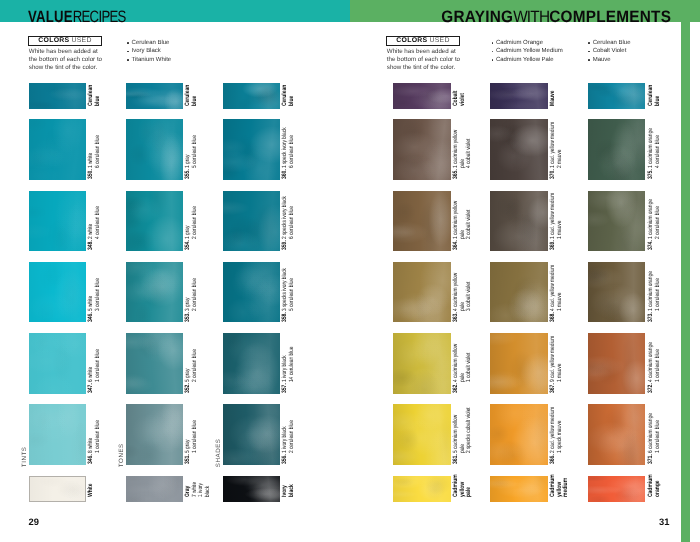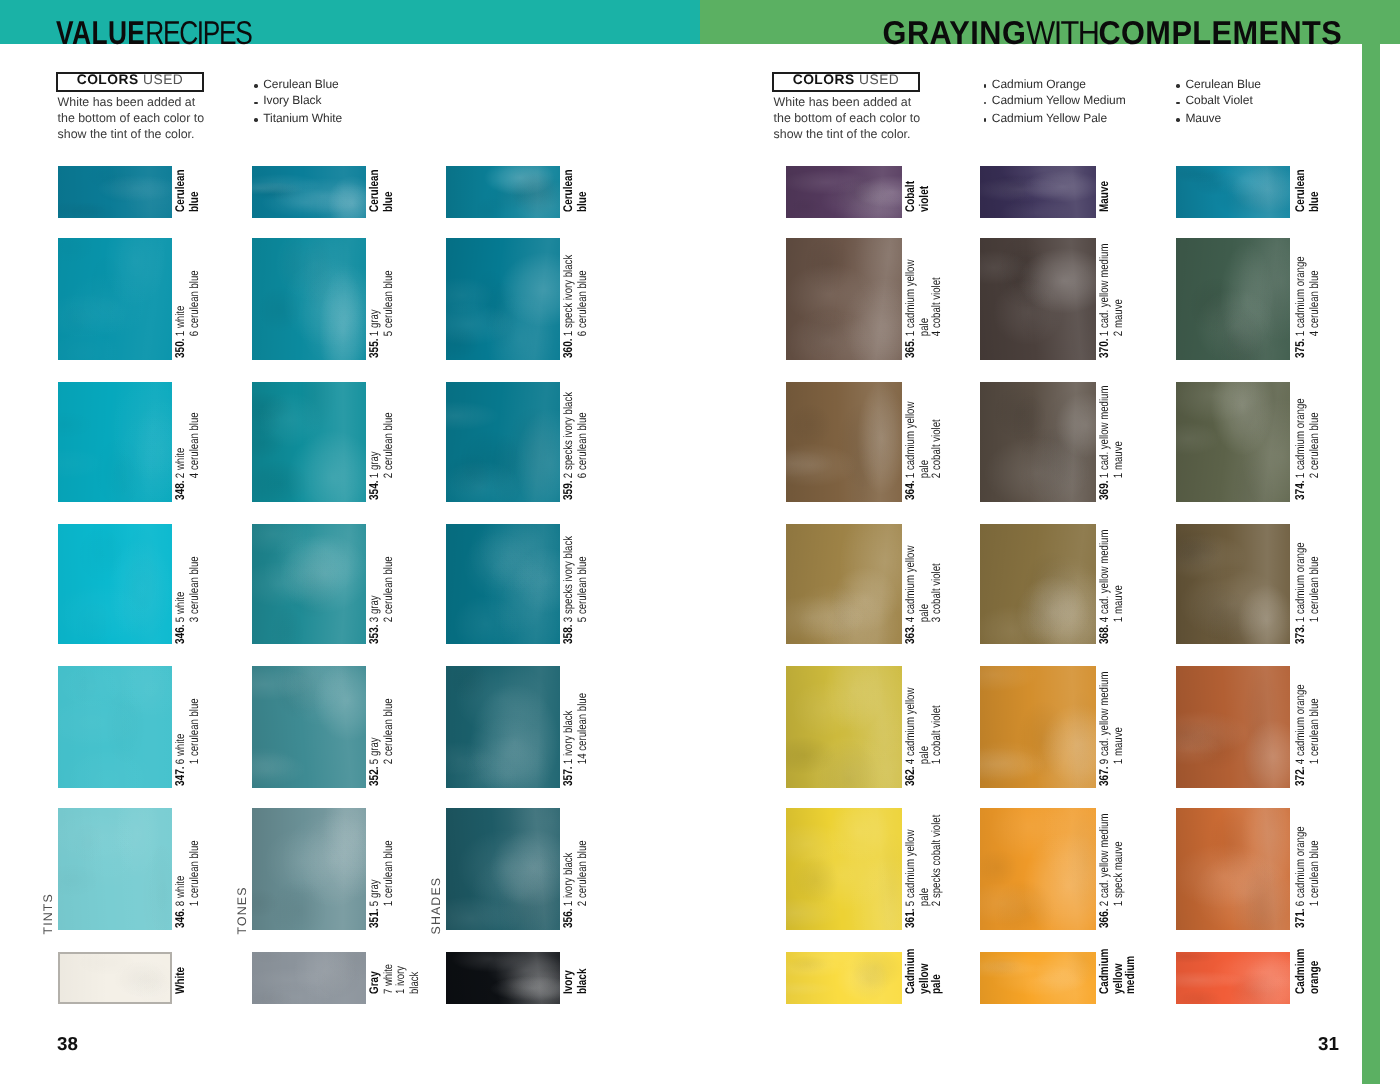--- a/index.html
+++ b/index.html
@@ -89,21 +89,21 @@
       <div>Cadmium Orange</div>
       <div>Cadmium Yellow Medium</div>
       <div>Cadmium Yellow Pale</div>
     </div>
   <div class="cu-list" id="r-list-1" style="left:588.4px;top:38.5px;">
       <div>Cerulean Blue</div>
       <div>Cobalt Violet</div>
       <div>Mauve</div>
     </div>
 
-  <div class="pagenum" style="left:28.5px;top:516px;">38</div>
+  <div class="pagenum" style="left:28.5px;top:516px;">29</div>
   <div class="pagenum" style="left:659px;top:516px;">31</div>
 
   <div id="dyn">
       <div class="sw" style="left: 28.5px; top: 83.3px; width: 57px; height: 25.6px;">
         <div class="fill" style="background:#0a7b96"></div>
         <div class="tex2" style="background-image:linear-gradient(89deg, rgba(0,0,0,0.058) 0%, rgba(0,0,0,0) 44%, rgba(255,255,255,0.062) 80%, rgba(255,255,255,0.022) 100%),radial-gradient(ellipse 45.5% 33.4% at 69.3% 43.2%, rgba(255,255,255,0.079) 0%, rgba(255,255,255,0.044) 42%, rgba(255,255,255,0) 78%),radial-gradient(ellipse 37.5% 21.3% at 15.4% 83.9%, rgba(0,0,0,0.032) 0%, rgba(0,0,0,0.014) 45%, rgba(0,0,0,0) 74%),radial-gradient(ellipse 20.6% 34.8% at 39.0% 19.5%, rgba(0,0,0,0.018) 0%, rgba(0,0,0,0.008) 45%, rgba(0,0,0,0) 74%),radial-gradient(ellipse 31.5% 43.8% at 54.9% 42.2%, rgba(0,0,0,0.027) 0%, rgba(0,0,0,0.012) 45%, rgba(0,0,0,0) 74%),radial-gradient(ellipse 44.1% 63.4% at 89.5% 62.7%, rgba(255,255,255,0.037) 0%, rgba(255,255,255,0.017) 45%, rgba(255,255,255,0) 74%),radial-gradient(ellipse 30.6% 30.5% at 31.6% 90.7%, rgba(0,0,0,0.026) 0%, rgba(0,0,0,0.012) 45%, rgba(0,0,0,0) 74%),radial-gradient(ellipse 28.3% 43.2% at 53.8% 13.2%, rgba(0,0,0,0.024) 0%, rgba(0,0,0,0.011) 45%, rgba(0,0,0,0) 74%)"></div>
       </div>
       <div class="rot-wrap" style="left: 88.1px; top: 106.1px;">
         <div class="rot">
           <span class="nm">Cerulean

